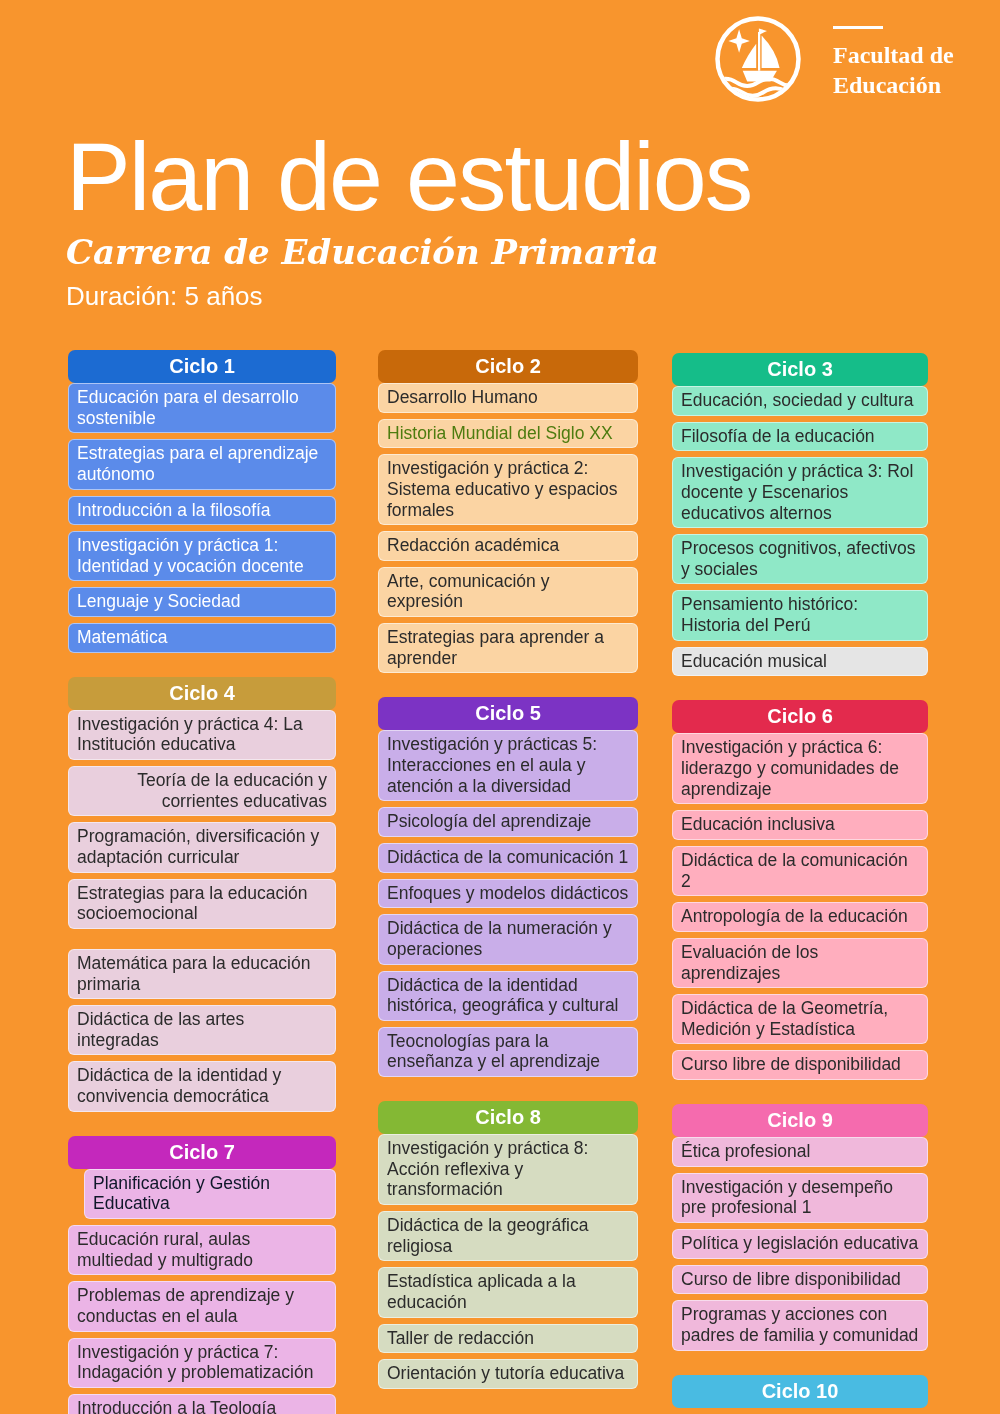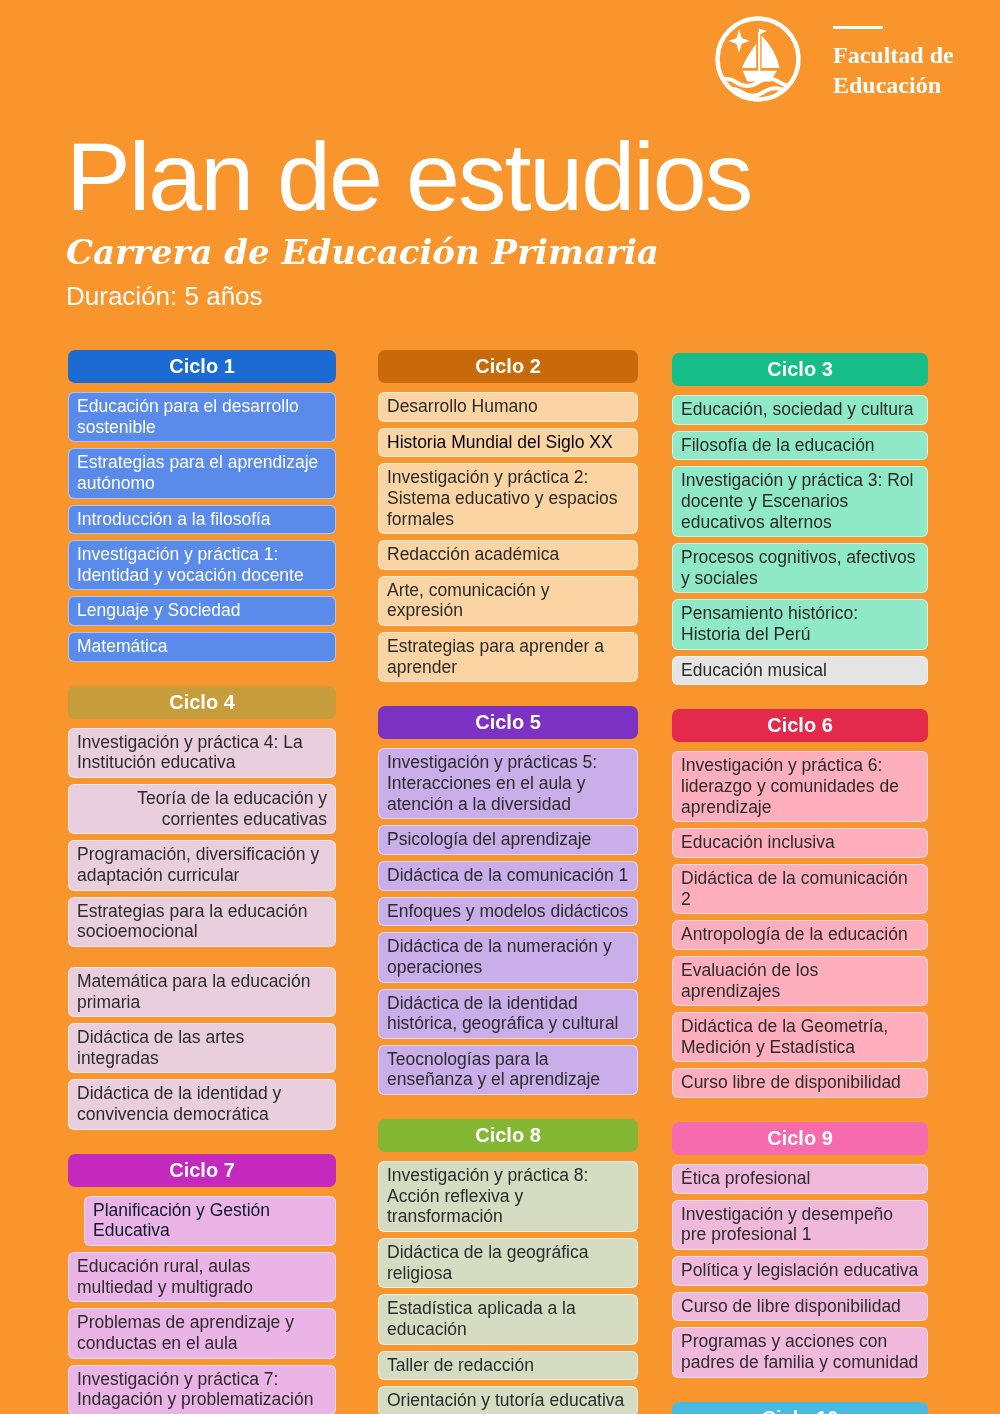--- a/index.html
+++ b/index.html
@@ -31,21 +31,21 @@
   }
   .hero-duration{font-size:26px;margin-top:10px;color:#ffffff;}
   
   .column{position:absolute;top:350px;}
   #col1{left:68px;width:268px;}
   #col2{left:378px;width:260px;}
   #col3{left:672px;width:256px;top:353px;}
   .cycle{margin-bottom:24px;}
   .cycle-header{
     color:#ffffff;font-weight:bold;font-size:20px;text-align:center;
-    padding:5px 4px;border-radius:7px;margin-bottom:9px;
+    padding:5px 4px;border-radius:7px;
   }
   .course-item{
     font-size:17.5px;line-height:1.18;
     padding:3px 8px 4px 8px;border-radius:6px;margin-bottom:6px;
     border:1.5px solid rgba(255,255,255,0.5);
     color:#2b2b2b;
   }
 </style>
 </head>
 <body>
@@ -111,21 +111,21 @@
       <div class="course-item" style="background: rgb(235, 180, 230); color: rgb(43, 43, 43);">Educación rural, aulas multiedad y multigrado</div>
       <div class="course-item" style="background: rgb(235, 180, 230); color: rgb(43, 43, 43);">Problemas de aprendizaje y conductas en el aula</div>
       <div class="course-item" style="background: rgb(235, 180, 230); color: rgb(43, 43, 43);">Investigación y práctica 7: Indagación y problematización</div>
       <div class="course-item" style="background: rgb(235, 180, 230); color: rgb(43, 43, 43);">Introducción a la Teología</div>
     </section>
   </div>
 <div class="column" id="col2">
     <section class="cycle">
       <div class="cycle-header" style="background: rgb(200, 105, 10);">Ciclo 2</div>
       <div class="course-item" style="background: rgb(251, 212, 163); color: rgb(43, 43, 43);">Desarrollo Humano</div>
-      <div class="course-item" style="background: rgb(251, 212, 163); color: #000000;">Historia Mundial del Siglo XX</div>
+      <div class="course-item" style="background: rgb(251, 212, 163); color: #4d7c0f;">Historia Mundial del Siglo XX</div>
       <div class="course-item" style="background: rgb(251, 212, 163); color: rgb(43, 43, 43);">Investigación y práctica 2: Sistema educativo y espacios formales</div>
       <div class="course-item" style="background: rgb(251, 212, 163); color: rgb(43, 43, 43);">Redacción académica</div>
       <div class="course-item" style="background: rgb(251, 212, 163); color: rgb(43, 43, 43);">Arte, comunicación y expresión</div>
       <div class="course-item" style="background: rgb(251, 212, 163); color: rgb(43, 43, 43);">Estrategias para aprender a aprender</div>
     </section>
     <section class="cycle">
       <div class="cycle-header" style="background: rgb(124, 51, 196);">Ciclo 5</div>
       <div class="course-item" style="background: rgb(201, 174, 233); color: rgb(43, 43, 43);">Investigación y prácticas 5: Interacciones en el aula y atención a la diversidad</div>
       <div class="course-item" style="background: rgb(201, 174, 233); color: rgb(43, 43, 43);">Psicología del aprendizaje</div>
       <div class="course-item" style="background: rgb(201, 174, 233); color: rgb(43, 43, 43);">Didáctica de la comunicación 1</div>

